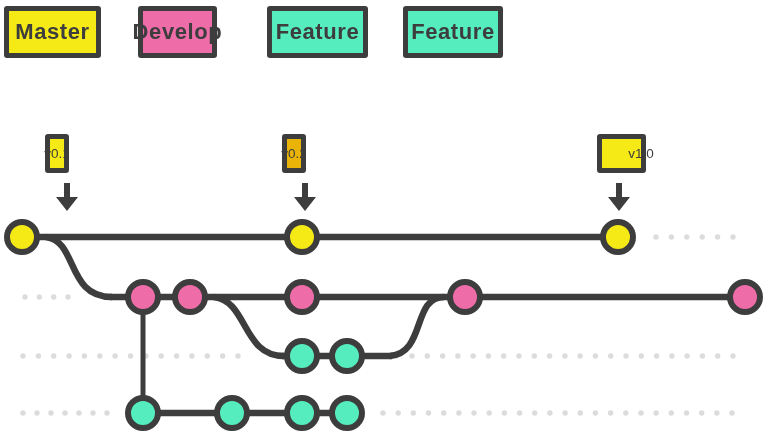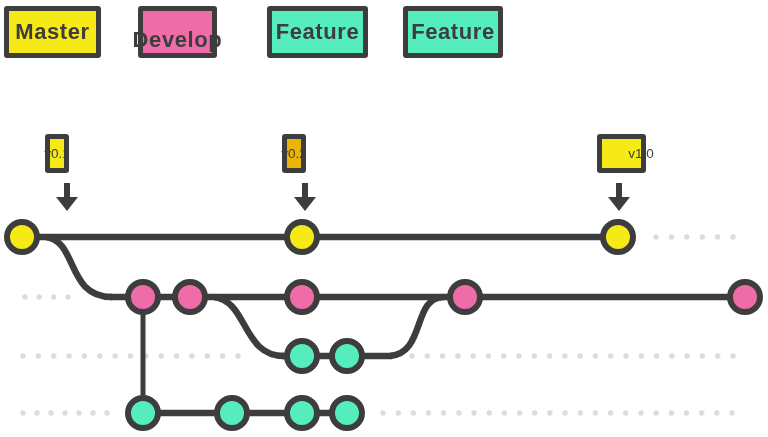--- a/index.html
+++ b/index.html
@@ -25,21 +25,21 @@
     align-items: center;
     justify-content: center;
   }
   .lbox span {
     font-size: 22px;
     font-weight: 700;
     letter-spacing: 0.6px;
     color: #3d3d3d;
   }
   #legend-0 { left: 4px;   width: 97px; }
-  #legend-1 { left: 138px; width: 79px; align-items: flex-end; }
+  #legend-1 { left: 138px; width: 79px; }
   #legend-2 { left: 267px; width: 101px; }
   #legend-3 { left: 403px; width: 100px; }
   .tag {
     position: absolute;
     top: 134px;
     width: 24px;
     height: 39px;
     box-sizing: border-box;
     border: 5px solid #3d3d3d;
     border-radius: 3px;

